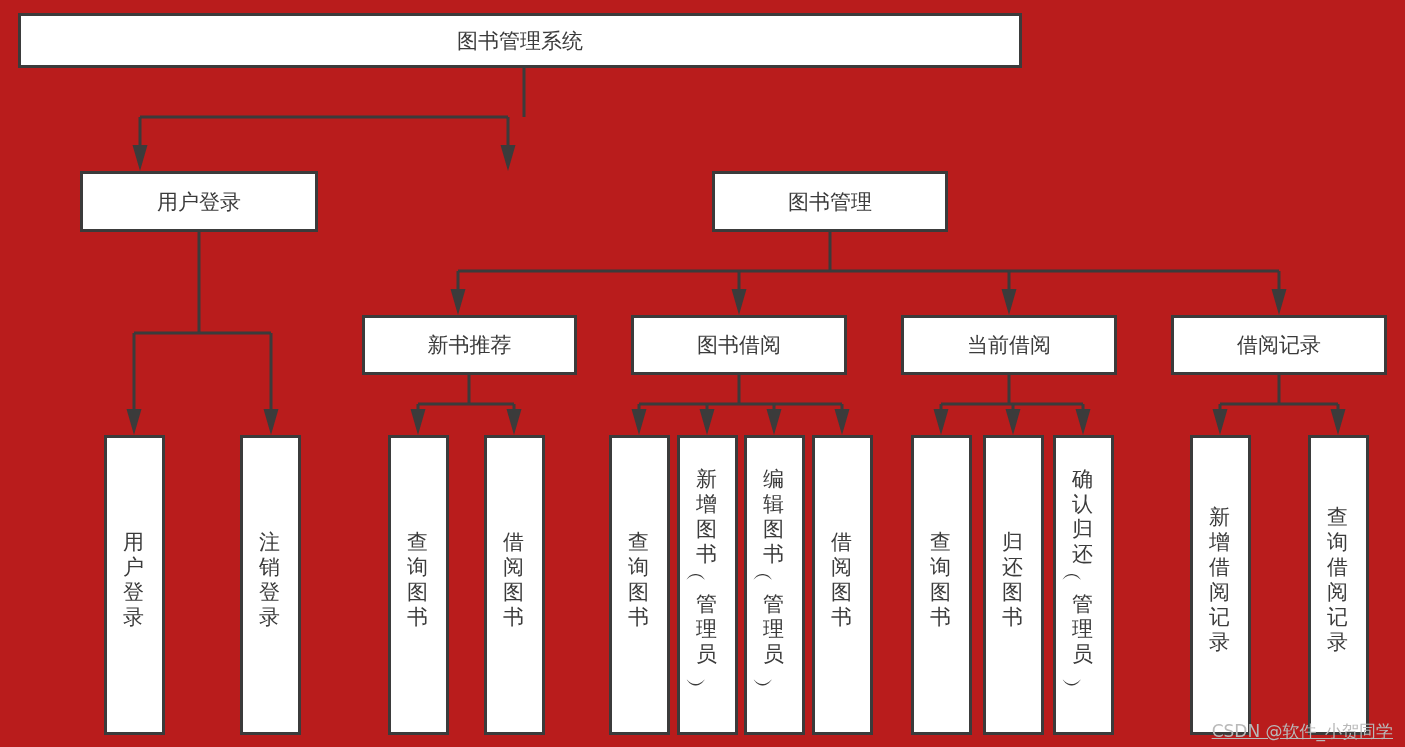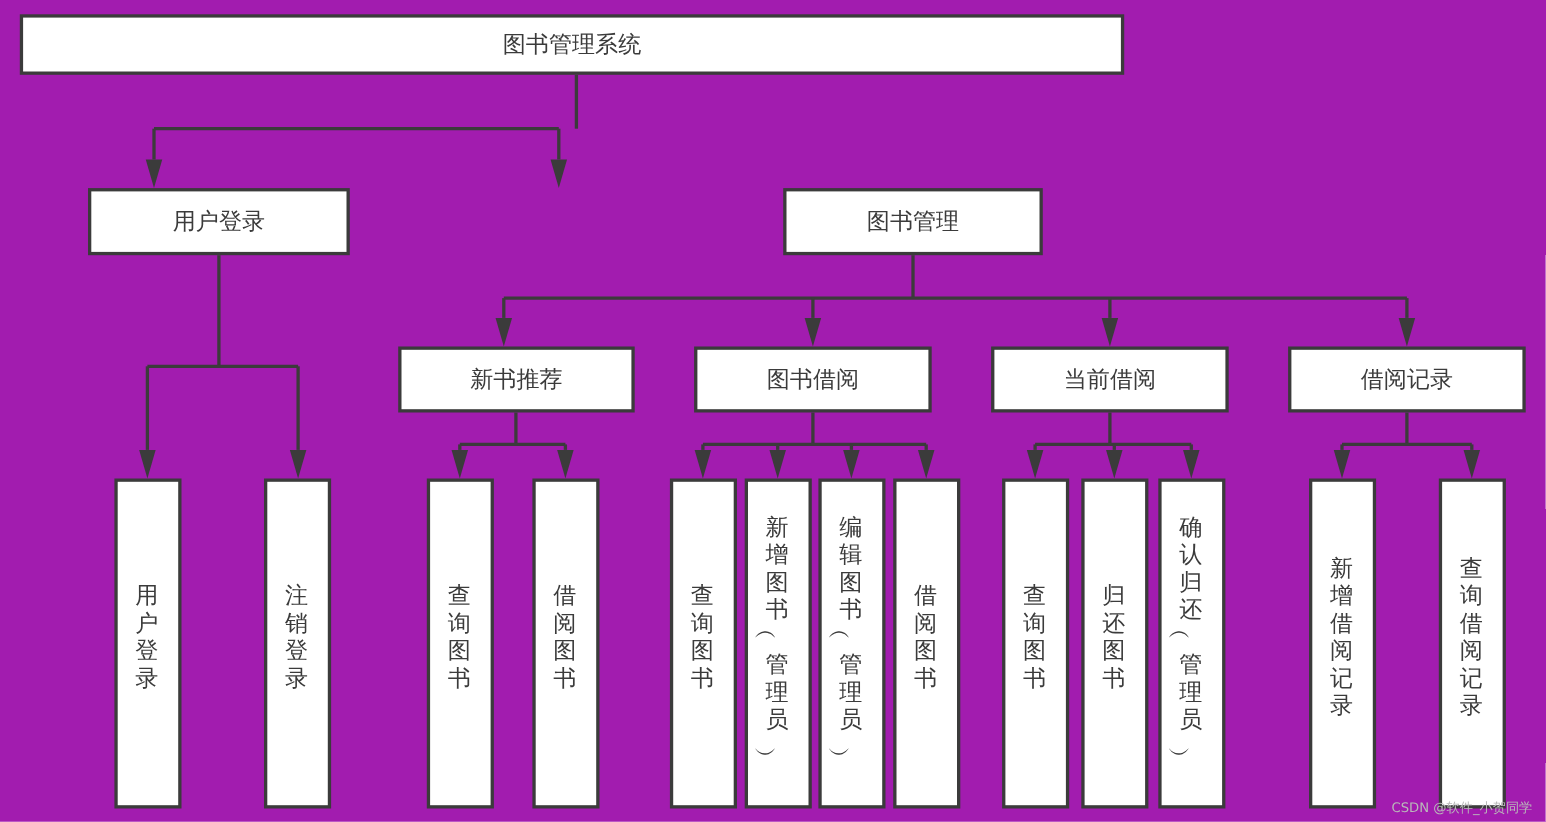--- a/index.html
+++ b/index.html
@@ -10,21 +10,21 @@
   body {
     width: 1405px;
     height: 747px;
     font-family: "DejaVu Sans", "Liberation Sans", sans-serif;
     overflow: hidden;
   }
   #diagram-root {
     position: relative;
     width: 1405px;
     height: 747px;
-    background: #a21caf;
+    background: #b91c1c;
   }
   svg#tree-svg {
     position: absolute;
     left: 0;
     top: 0;
     width: 1405px;
     height: 747px;
     display: block;
   }
   .node-box {
@@ -54,24 +54,25 @@
     font-family: "DejaVu Sans", "Liberation Sans", sans-serif;
     font-size: 21px;
     text-anchor: middle;
     letter-spacing: 2px;
   }
   .watermark-text {
     position: absolute;
     right: 12px;
     bottom: 4px;
     font-family: "DejaVu Sans", "Liberation Sans", sans-serif;
-    font-size: 12px;
+    font-size: 17px;
     color: #b9b9b9;
     white-space: nowrap;
     pointer-events: none;
+    text-decoration: underline;
   }
 </style>
 </head>
 <body>
 
 <div id="diagram-root">
   <svg id="tree-svg" viewBox="0 0 1405 747" xmlns="http://www.w3.org/2000/svg">
     <g id="connector-layer">
         <g>
           <line x1="524" y1="68" x2="524" y2="117" class="connector"></line>

